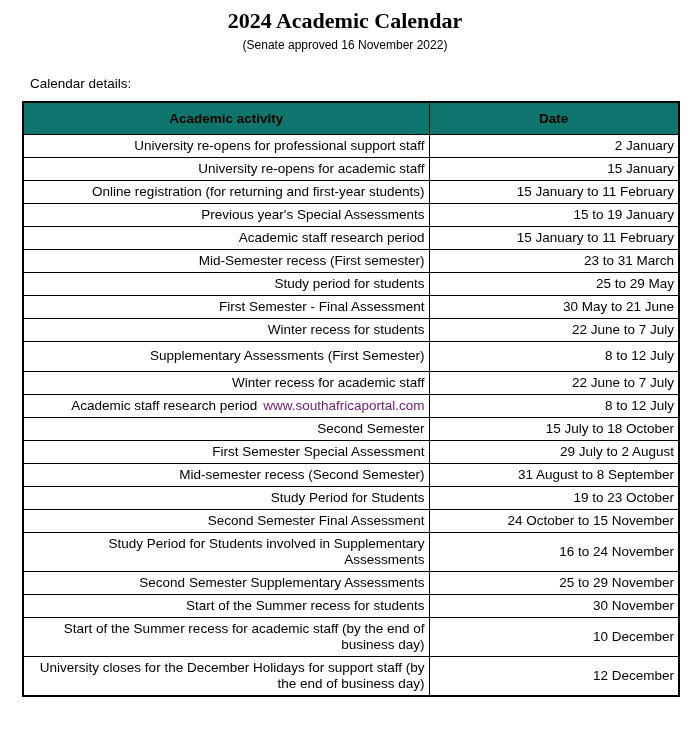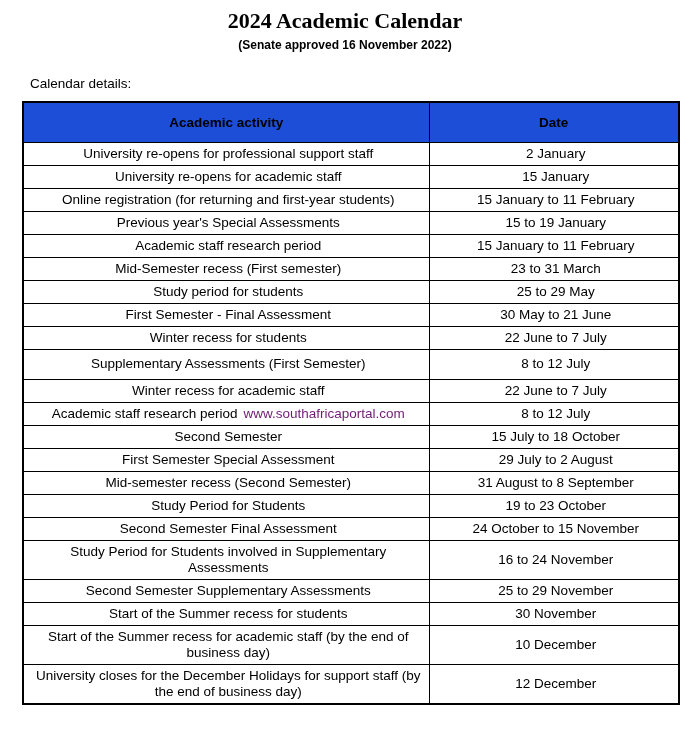--- a/index.html
+++ b/index.html
@@ -19,55 +19,55 @@
     text-align: center;
     font-size: 22px;
     font-weight: bold;
     padding-top: 8px;
     letter-spacing: 0px;
     font-family: Liberation Serif, serif;
   }
   .doc-subtitle {
     text-align: center;
     font-size: 12px;
-    font-weight: bold;
+    font-weight: normal;
     margin-top: 4px;
   }
   .section-label {
     font-size: 13.5px;
     font-weight: normal;
     margin: 24px 0 10px 30px;
   }
   table.calendar {
     border-collapse: collapse;
     margin-left: 22px;
     width: 656px;
     table-layout: fixed;
   }
   table.calendar, table.calendar th, table.calendar td {
     border: 1px solid #000000;
   }
   table.calendar { border-width: 2px; }
   table.calendar th {
-    background: #1d4ed8;
+    background: #0f766e;
     font-size: 13.5px;
     font-weight: bold;
     text-align: center;
-    height: 40px;
+    height: 32px;
     padding: 3px 6px;
   }
   table.calendar col.col-activity { width: 406px; }
   table.calendar col.col-date { width: 250px; }
   table.calendar td {
     font-size: 13.5px;
     line-height: 16px;
     padding: 3px 4px 3px 8px;
     height: 23px;
     vertical-align: middle;
-    text-align: center;
+    text-align: right;
   }
   table.calendar tr.tall td { height: 30px; }
   .watermark {
     color: #701a75;
     margin-left: 6px;
     font-size: 13.5px;
   }
 </style>
 </head>
 <body>

